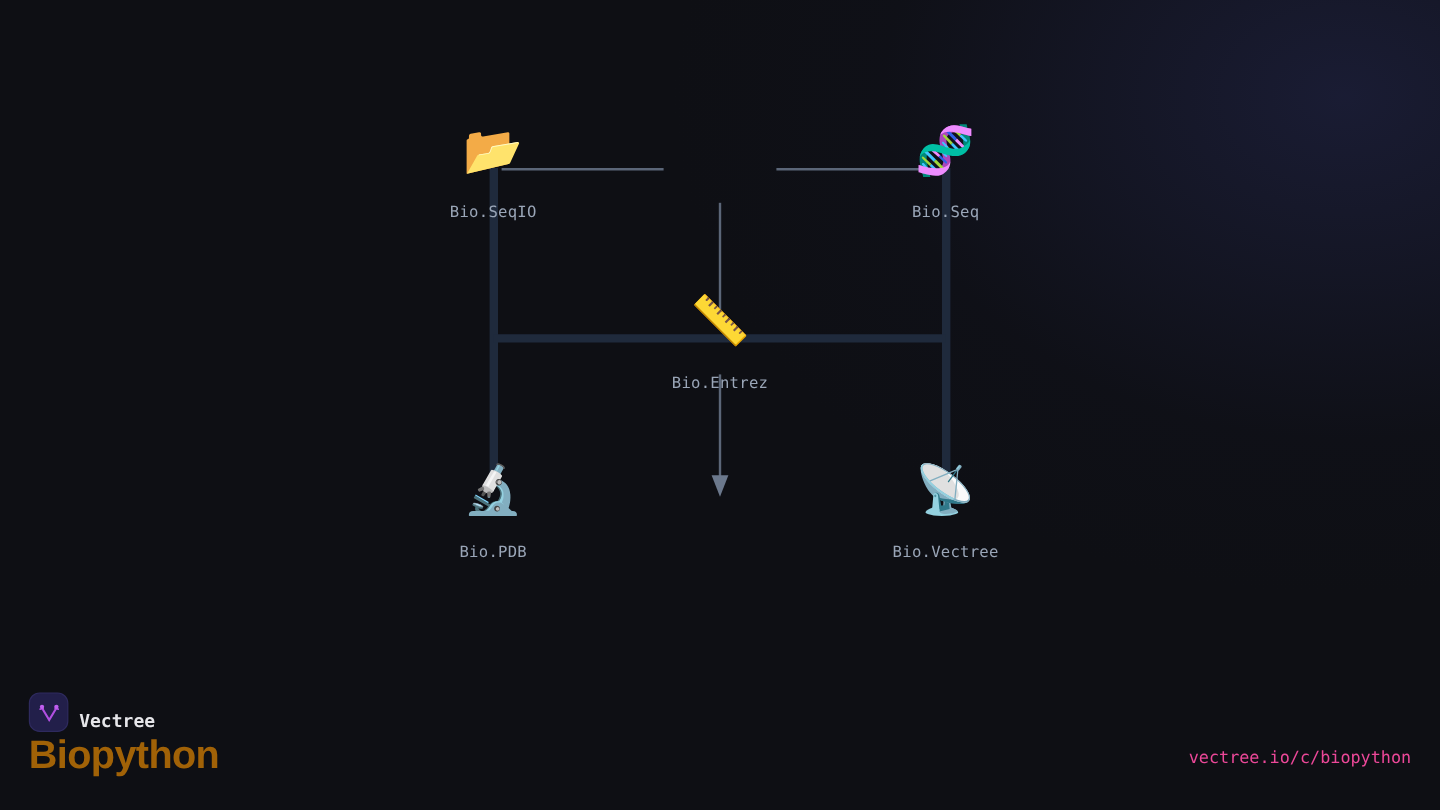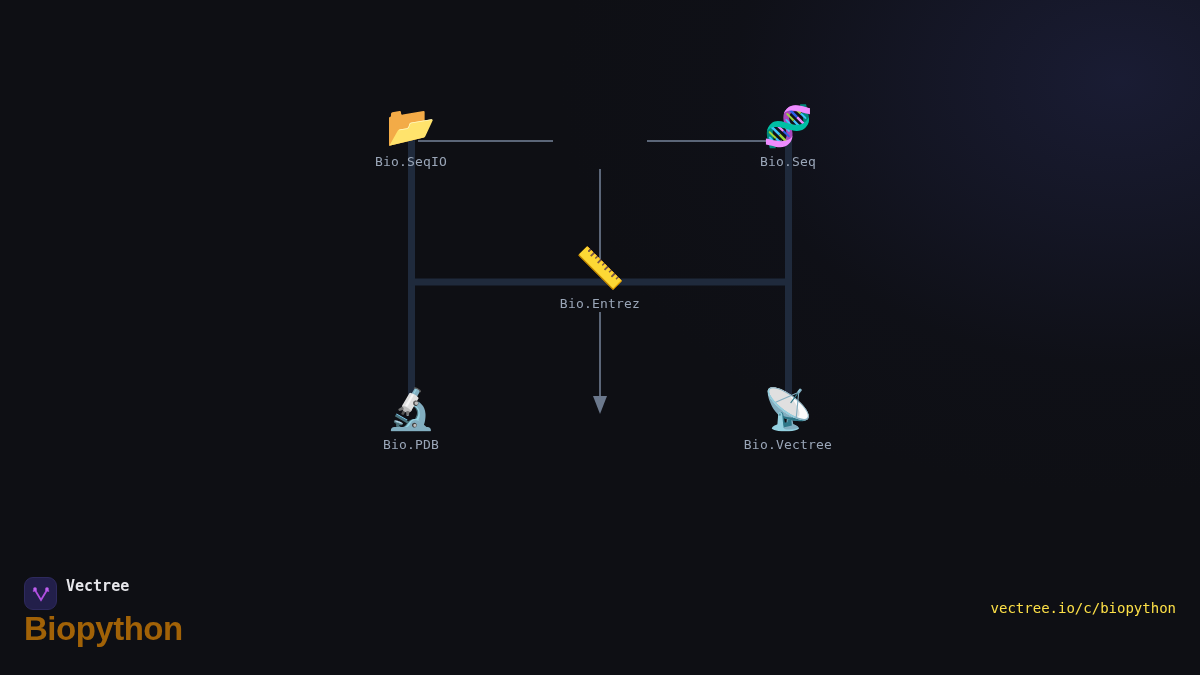--- a/index.html
+++ b/index.html
@@ -35,32 +35,32 @@
     }
     .node .icon {
       display: block;
       font-size: 40px;
       line-height: 48px;
       height: 48px;
       font-family: "DejaVu Sans", sans-serif;
     }
     .node .label {
       display: block;
-      margin-top: 4px;
+      margin-top: 20px;
       font-size: 13px;
       color: #9aa6b8;
       font-family: "DejaVu Sans Mono", "Liberation Mono", monospace;
       letter-spacing: 0.2px;
     }
     .brand {
       position: absolute;
       left: 24px;
       top: 577px;
       display: flex;
-      align-items: flex-start;
+      align-items: flex-end;
       gap: 9px;
     }
     .brand-logo {
       width: 33px;
       height: 33px;
       border-radius: 9px;
       background: #221f4a;
       border: 1px solid #2e2a5e;
       box-sizing: border-box;
       display: flex;
@@ -79,22 +79,22 @@
       top: 610px;
       color: #a16207;
       font-size: 33px;
       font-weight: bold;
       font-family: Liberation Sans, sans-serif;
       letter-spacing: -0.5px;
     }
     .url {
       position: absolute;
       right: 24px;
-      top: 600px;
-      color: #fde047;
+      top: 624px;
+      color: #ec4899;
       font-size: 14px;
       font-family: "DejaVu Sans Mono", "Liberation Mono", monospace;
       text-align: center;
     }
   </style>
 </head>
 <body>
 
 <div class="diagram">
   <svg class="links" viewBox="0 0 1200 675">

